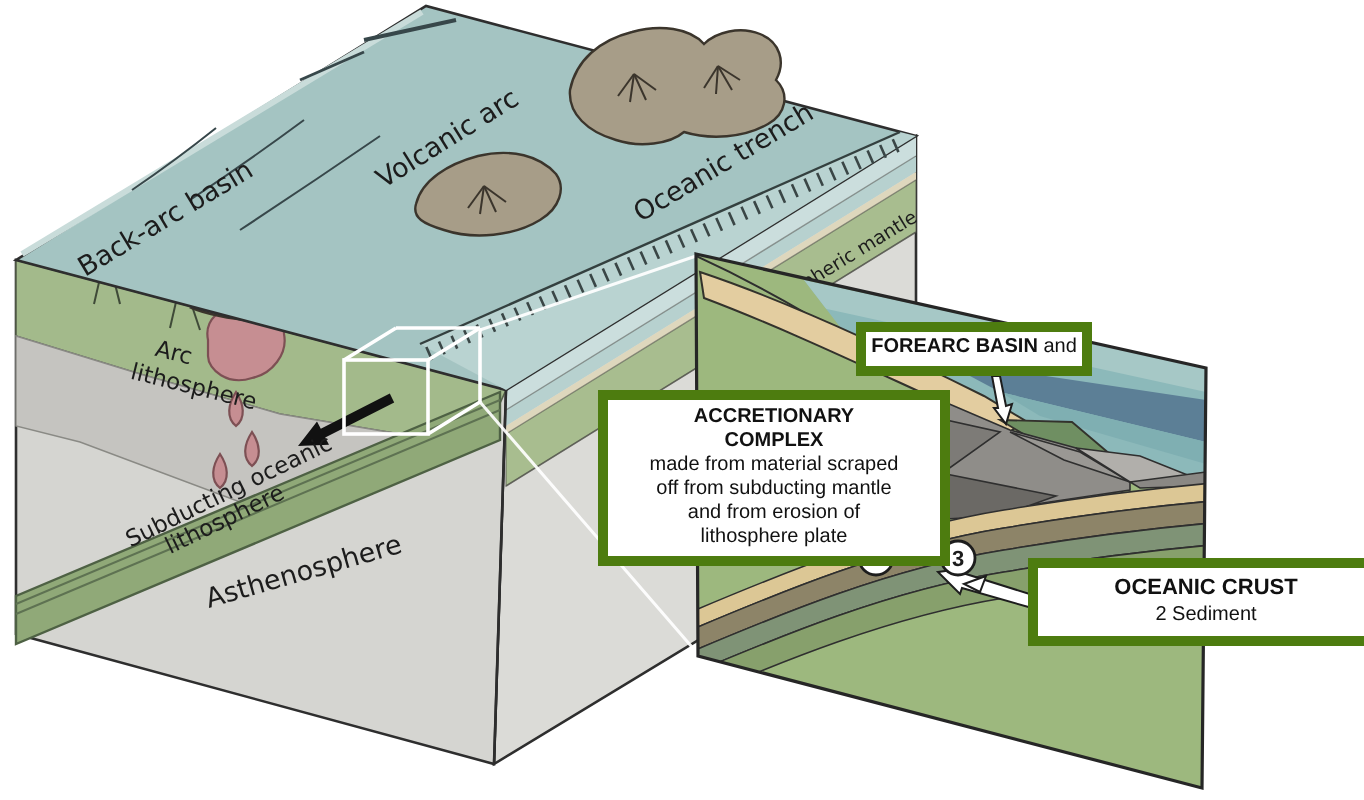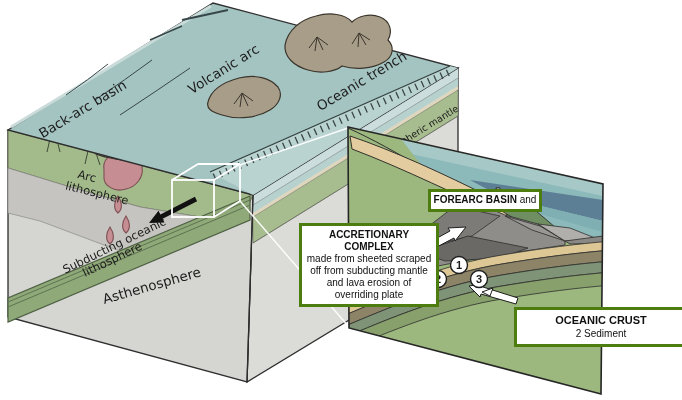--- a/index.html
+++ b/index.html
@@ -1,22 +1,22 @@
 <!DOCTYPE html>
 <html><head>
 <meta charset="utf-8">
 <style>
   html,body{margin:0;padding:0;background:#ffffff;}
   .stage{position:relative;width:682px;height:400px;background:#fff;overflow:hidden;
          font-family:"Liberation Sans","DejaVu Sans",sans-serif;}
   .stage svg{position:absolute;left:0;top:0;}
-  .callout{position:absolute;background:#ffffff;border:3px solid #4d7c0f;
-           text-align:center;color:#111;z-index:5;margin-top:28px;}
+  .callout{position:absolute;background:#ffffff;border:5px solid #4d7c0f;
+           text-align:center;color:#111;z-index:5;}
   .callout .ttl{font-weight:bold;}
-  #box-accretionary{left:299px;top:195px;width:130px;font-size:10px;line-height:1.2;padding:3px 2px;}
+  #box-accretionary{left:299px;top:195px;width:130px;font-size:10px;line-height:1.2;padding:3px 18px;}
   #box-accretionary .ttl{font-size:10px;}
   #box-forearc{left:428px;top:161px;width:106px;font-size:10px;line-height:1.25;padding:2px 1px;}
   #box-oceanic{left:514px;top:279px;width:164px;font-size:10px;line-height:1.25;padding:4px 2px;}
   #box-oceanic .ttl{font-size:11px;}
   .and{font-weight:normal;}
   text{fill:#1c1c1c;}
   .lblL{font-family:"DejaVu Sans",sans-serif;font-size:13.5px;}
   .lblM{font-family:"DejaVu Sans",sans-serif;font-size:11.5px;}
   .lblS{font-family:"DejaVu Sans",sans-serif;font-size:9.5px;}
   .mnum{font-family:"Liberation Sans",sans-serif;font-size:11px;font-weight:bold;}
@@ -210,24 +210,24 @@
       <circle cx="438" cy="279" r="8.5" fill="#ffffff" stroke="#1d1d1d" stroke-width="1.4"></circle>
       <text class="mnum" x="438" y="283" text-anchor="middle">2</text>
       <circle cx="479" cy="279" r="8.5" fill="#ffffff" stroke="#1d1d1d" stroke-width="1.4"></circle>
       <text class="mnum" x="479" y="283" text-anchor="middle">3</text>
     </g>
   </g>
 </svg>
 
 <div class="callout" id="box-accretionary">
   <div class="ttl">ACCRETIONARY COMPLEX</div>
-  <div>made from sheeted scraped</div>
+  <div>made from material scraped</div>
   <div>off from subducting mantle</div>
-  <div>and lava erosion of</div>
-  <div>overriding plate</div>
+  <div>and from erosion of</div>
+  <div>lithosphere plate</div>
 </div>
 
 <div class="callout" id="box-forearc">
   <div>
     <span class="ttl">FOREARC BASIN</span>
     <span class="and">and</span>
   </div>
 </div>
 
 <div class="callout" id="box-oceanic">

